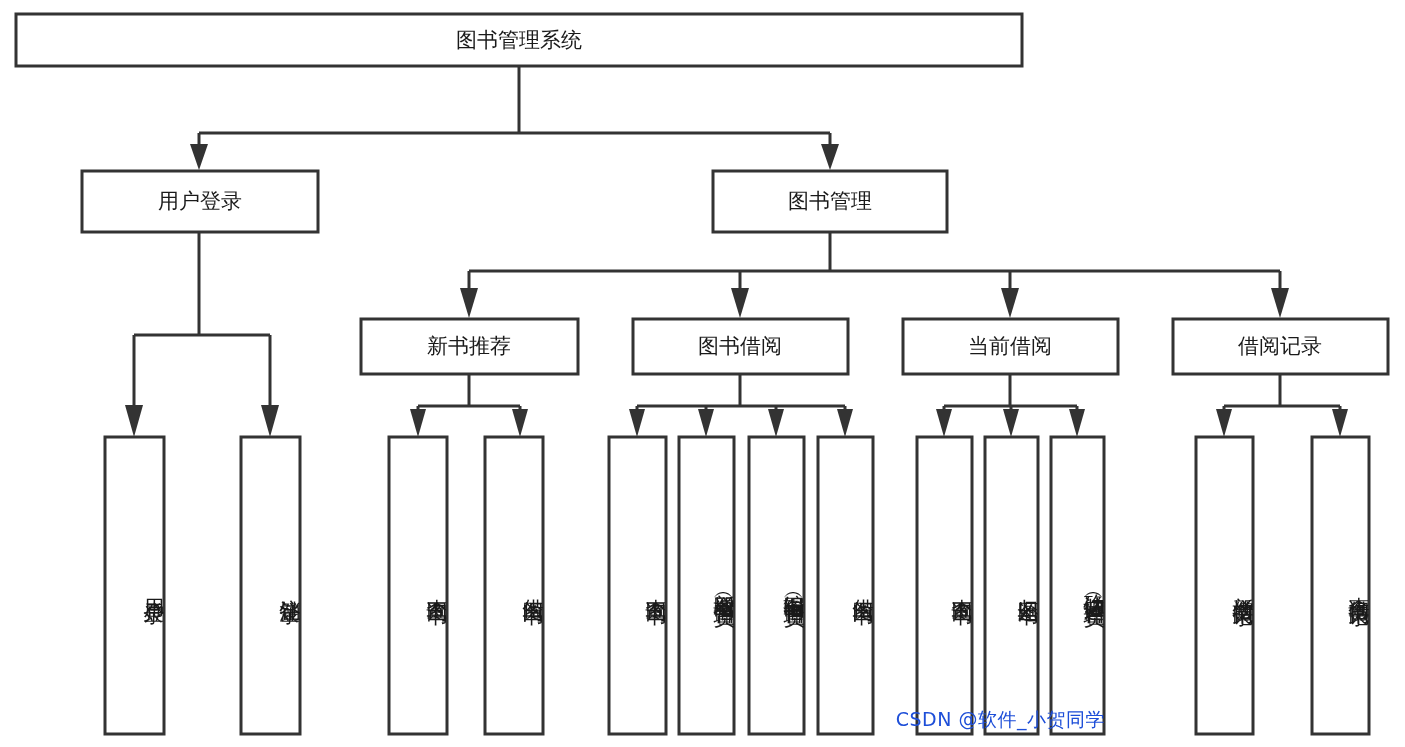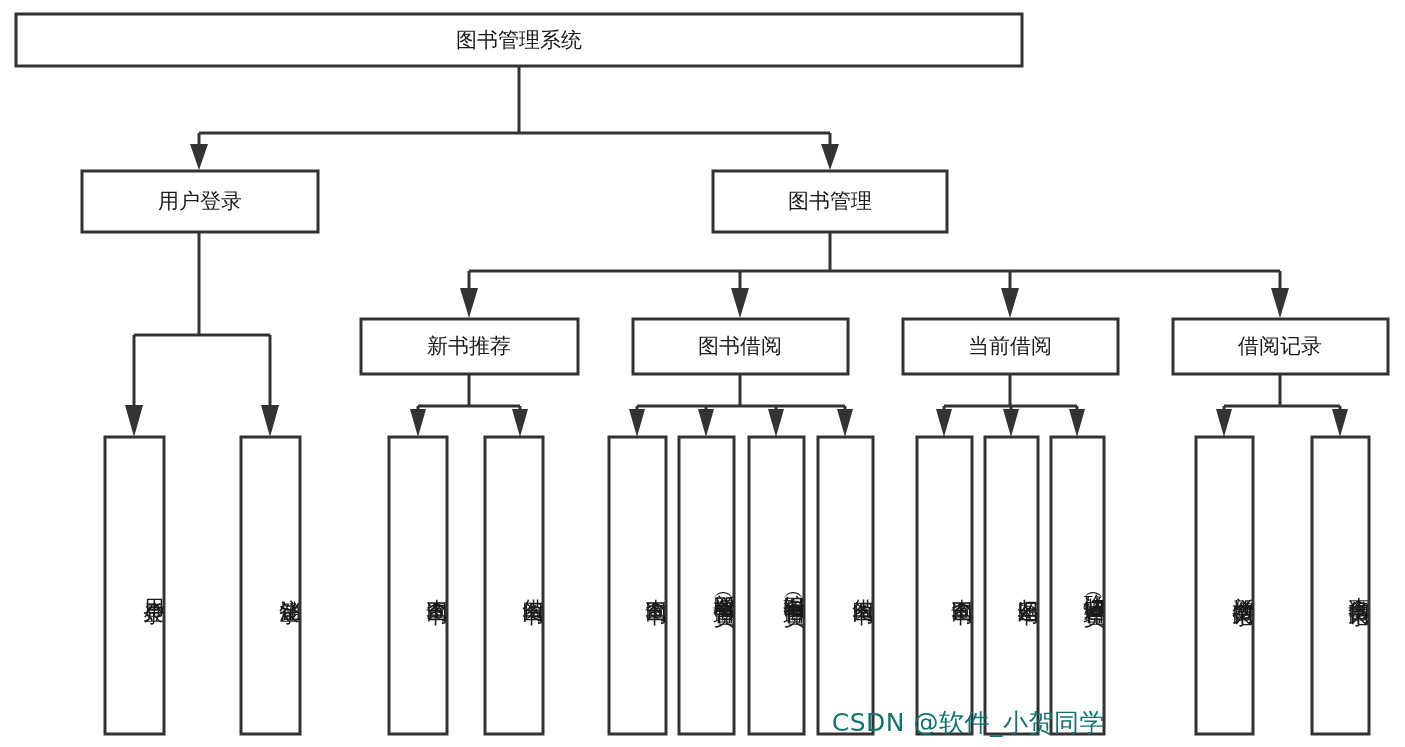--- a/index.html
+++ b/index.html
@@ -57,24 +57,24 @@
     line-height: 1.04;
     color: #1a1a1a;
     letter-spacing: 2px;
     white-space: nowrap;
     text-align: center;
     pointer-events: none;
   }
   .watermark {
     position: absolute;
     right: 8px;
-    bottom: 8px;
-    font-family: "DejaVu Sans", "Liberation Sans", sans-serif;
-    font-size: 25px;
-    color: #0f766e;
+    bottom: 14px;
+    font-family: "DejaVu Sans", "Liberation Sans", sans-serif;
+    font-size: 19px;
+    color: #1d4ed8;
     letter-spacing: 0.5px;
     white-space: nowrap;
   }
 </style>
 </head>
 <body>
 
 <div id="diagram-root">
 
   <svg class="canvas" viewBox="0 0 1405 747" xmlns="http://www.w3.org/2000/svg">

